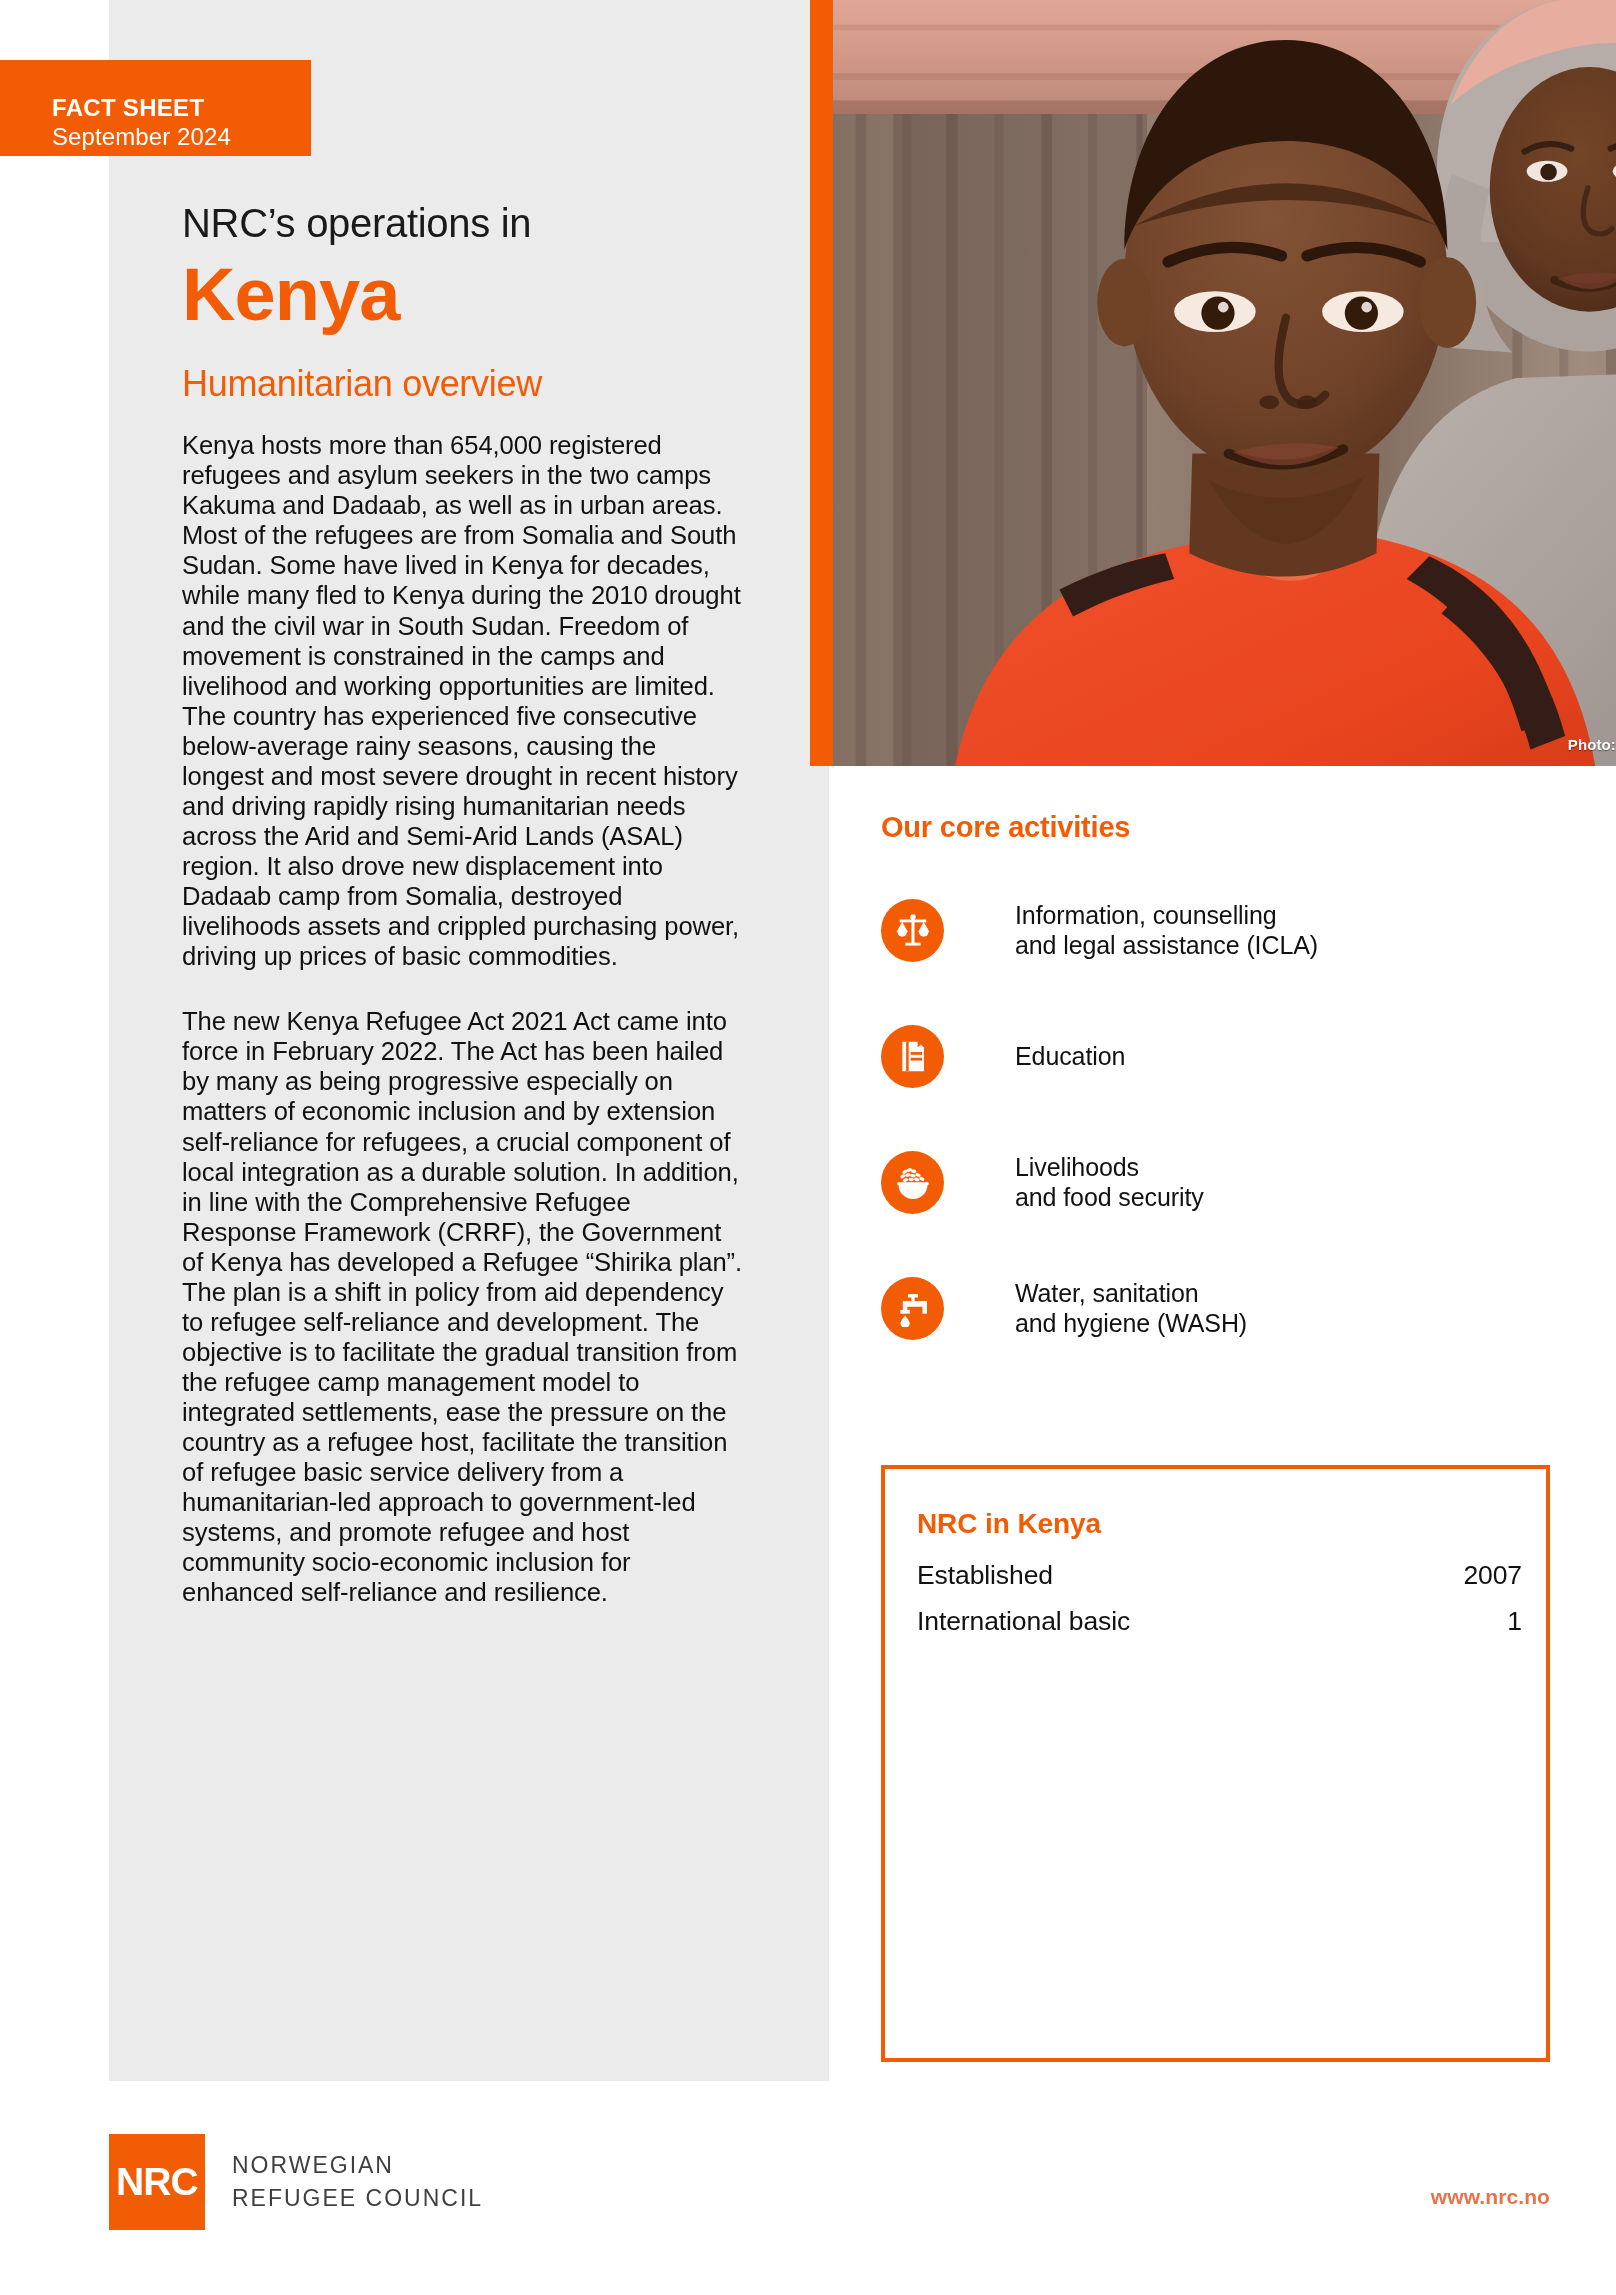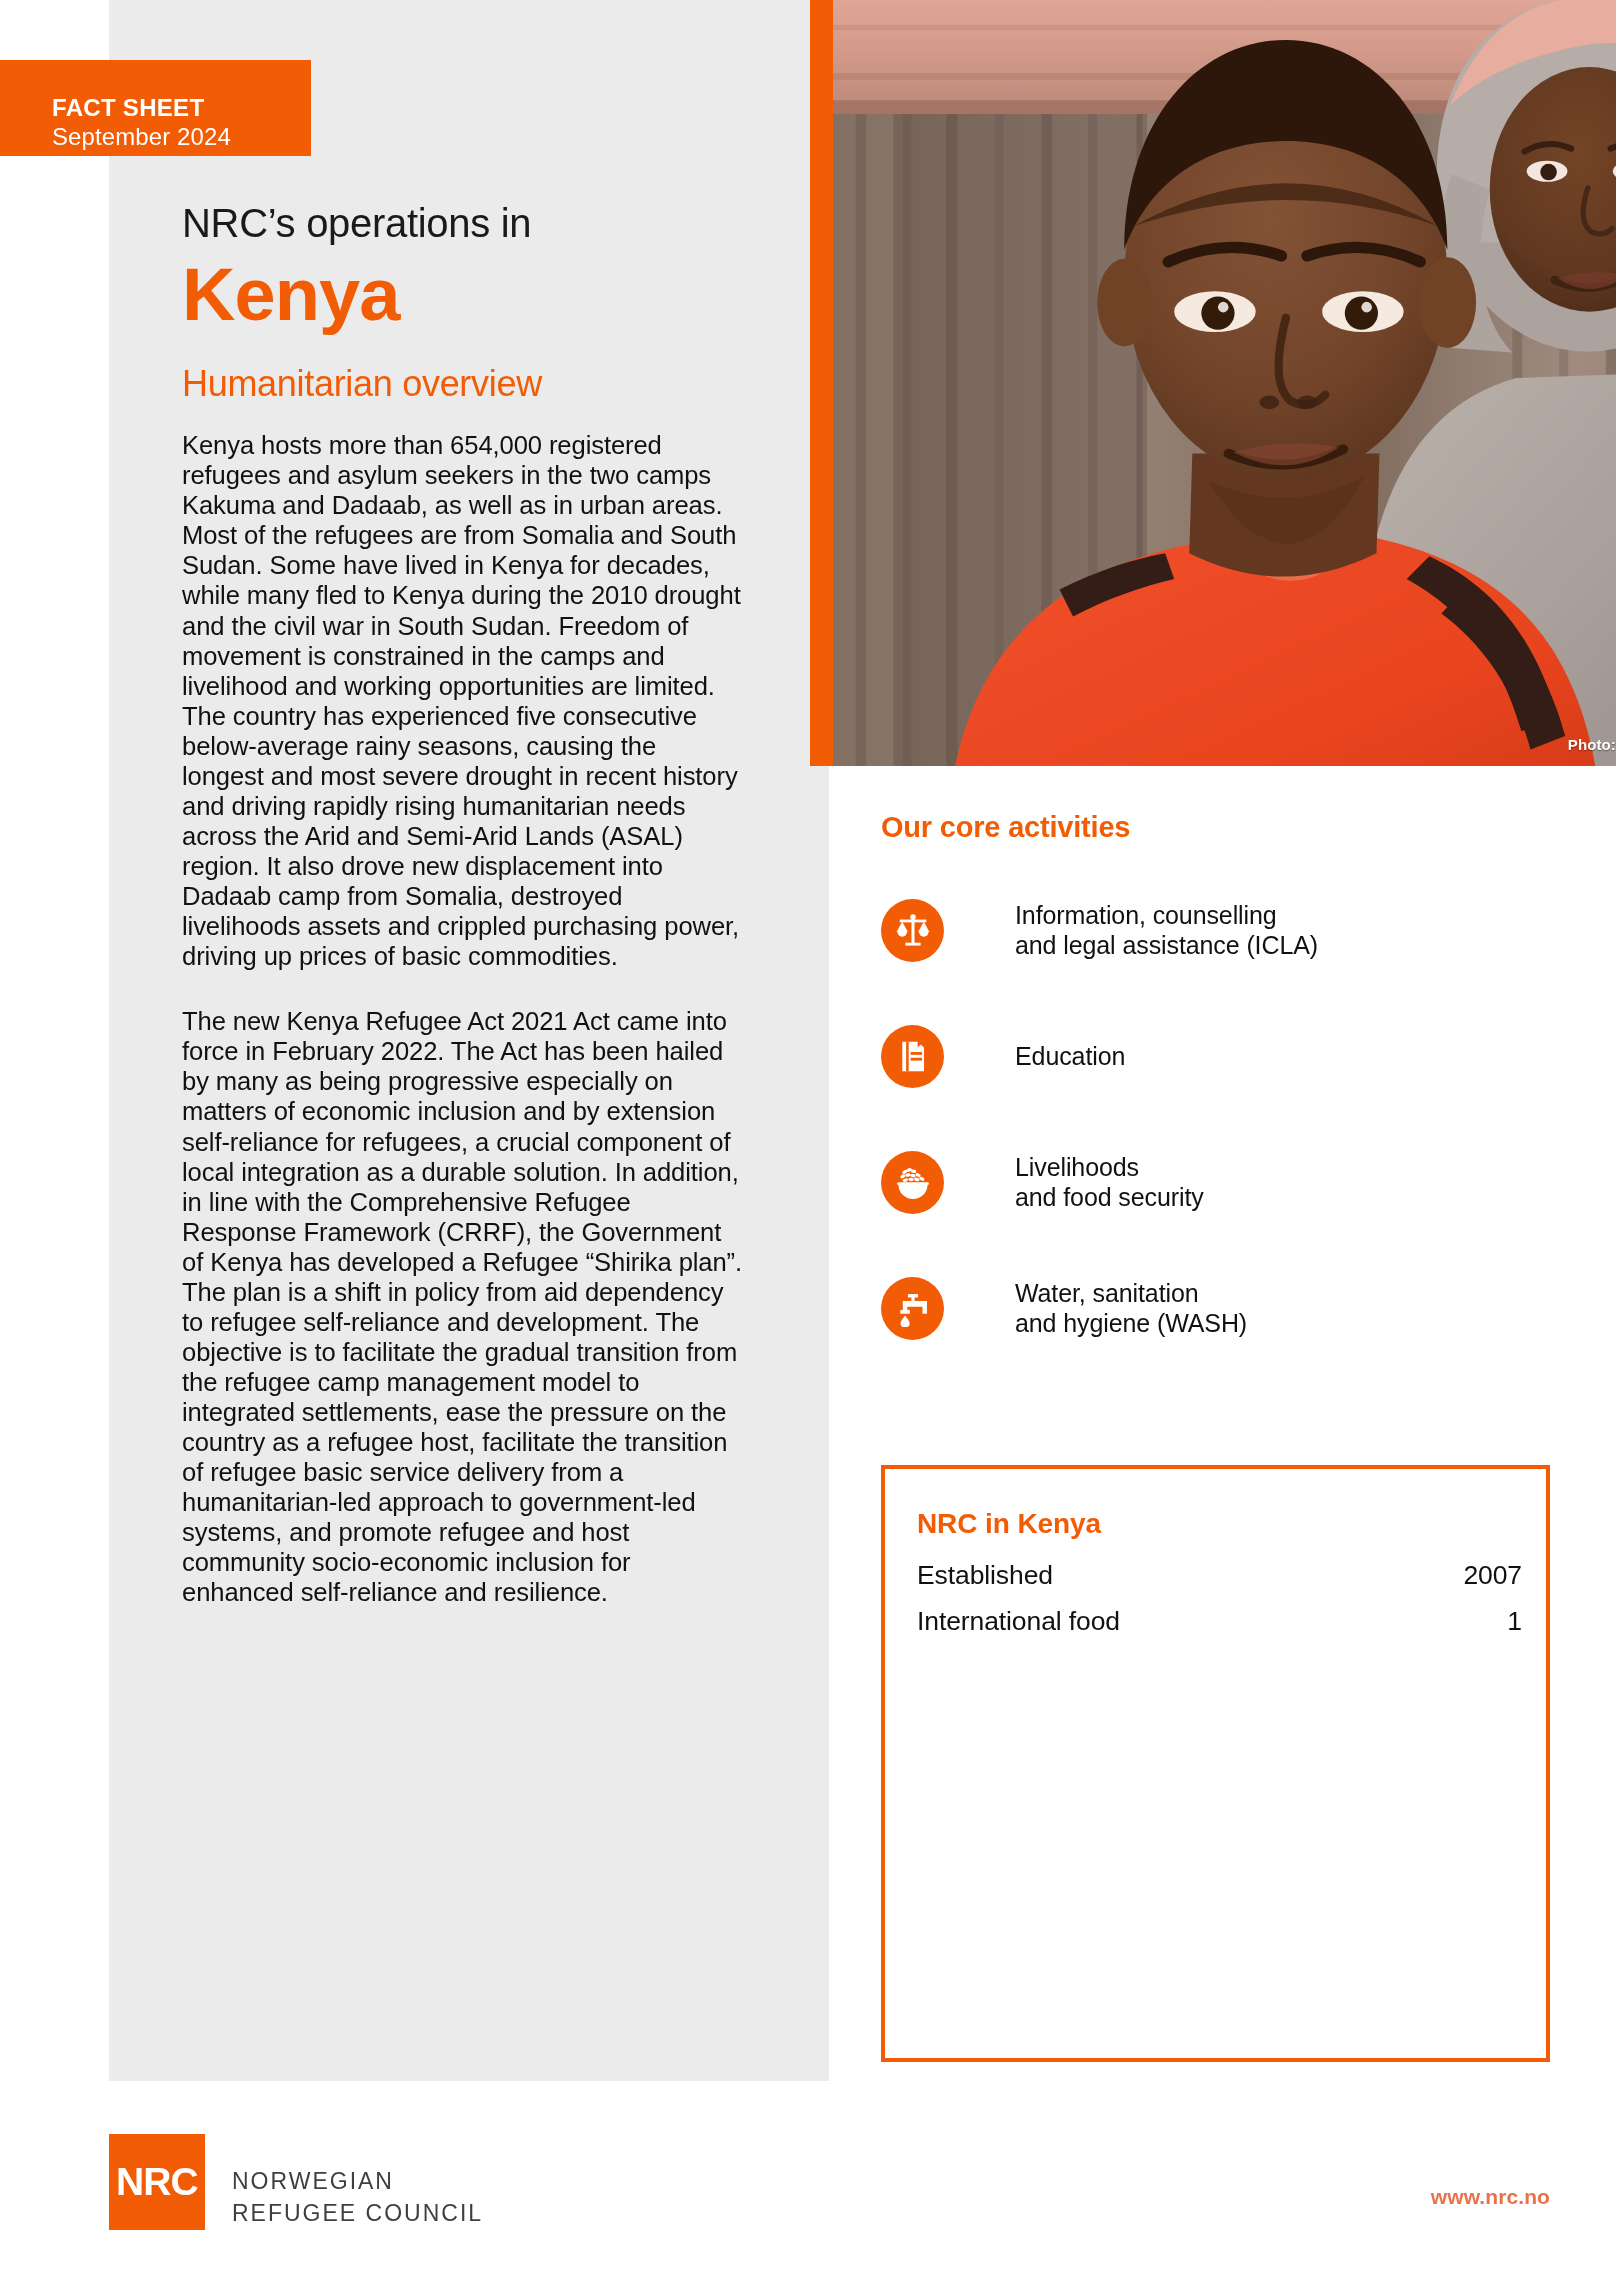--- a/index.html
+++ b/index.html
@@ -199,21 +199,21 @@
   .stat-row:last-child { margin-bottom: 0; }
   .stat-label { }
   .stat-value { }
 
   
   .footer-logo {
     position: absolute;
     left: 109px;
     top: 2134px;
     display: flex;
-    align-items: flex-end;
+    align-items: center;
   }
   .logo-mark {
     width: 96px;
     height: 96px;
     background: #f25c05;
     color: #ffffff;
     font-size: 39px;
     font-weight: bold;
     letter-spacing: -0.9px;
     display: flex;
@@ -469,21 +469,21 @@
 
 <div class="stats-box">
   <div class="stats-title">NRC in Kenya</div>
 
   <div class="stat-row">
     <span class="stat-label">Established</span>
     <span class="stat-value">2007</span>
   </div>
 
   <div class="stat-row">
-    <span class="stat-label">International food</span>
+    <span class="stat-label">International basic</span>
     <span class="stat-value">1</span>
   </div>
 
 </div>
 
 <div class="footer-logo">
   <div class="logo-mark">NRC</div>
   <div class="logo-words">
     <div>NORWEGIAN</div>
     <div>REFUGEE COUNCIL</div>

